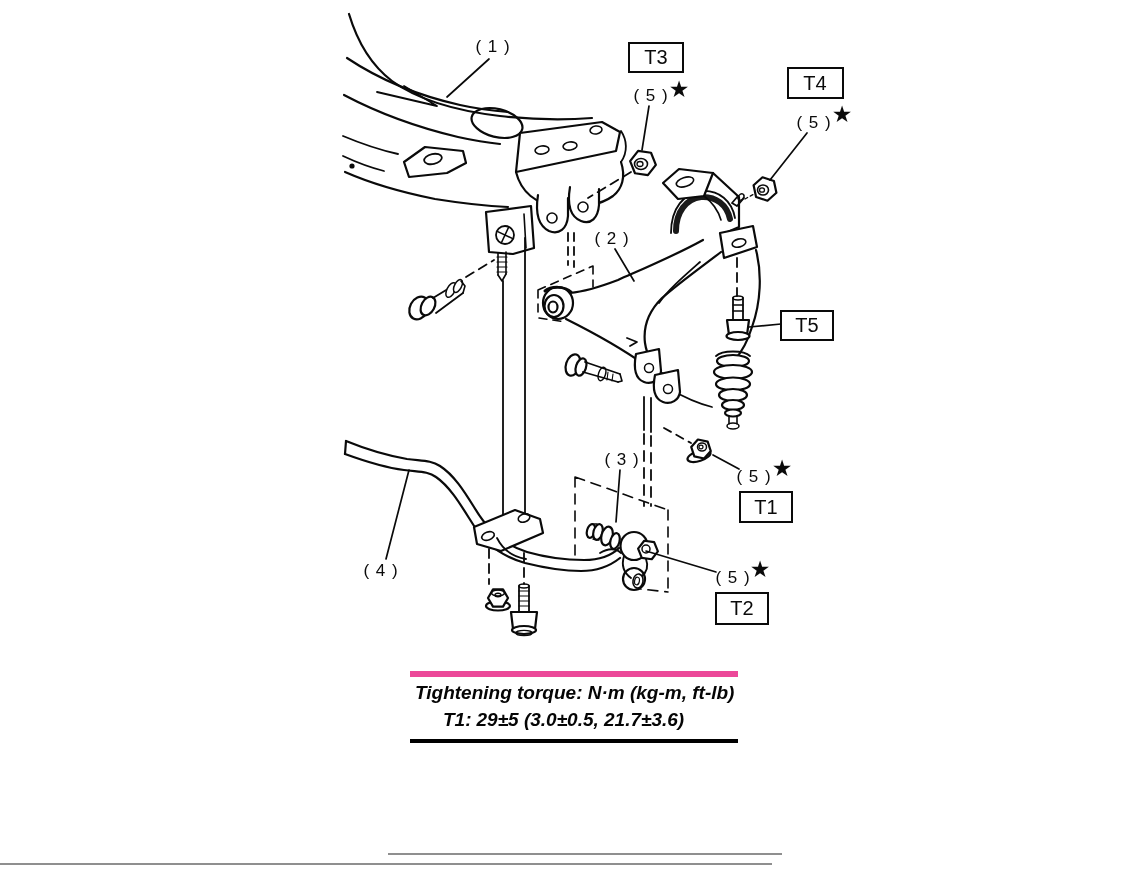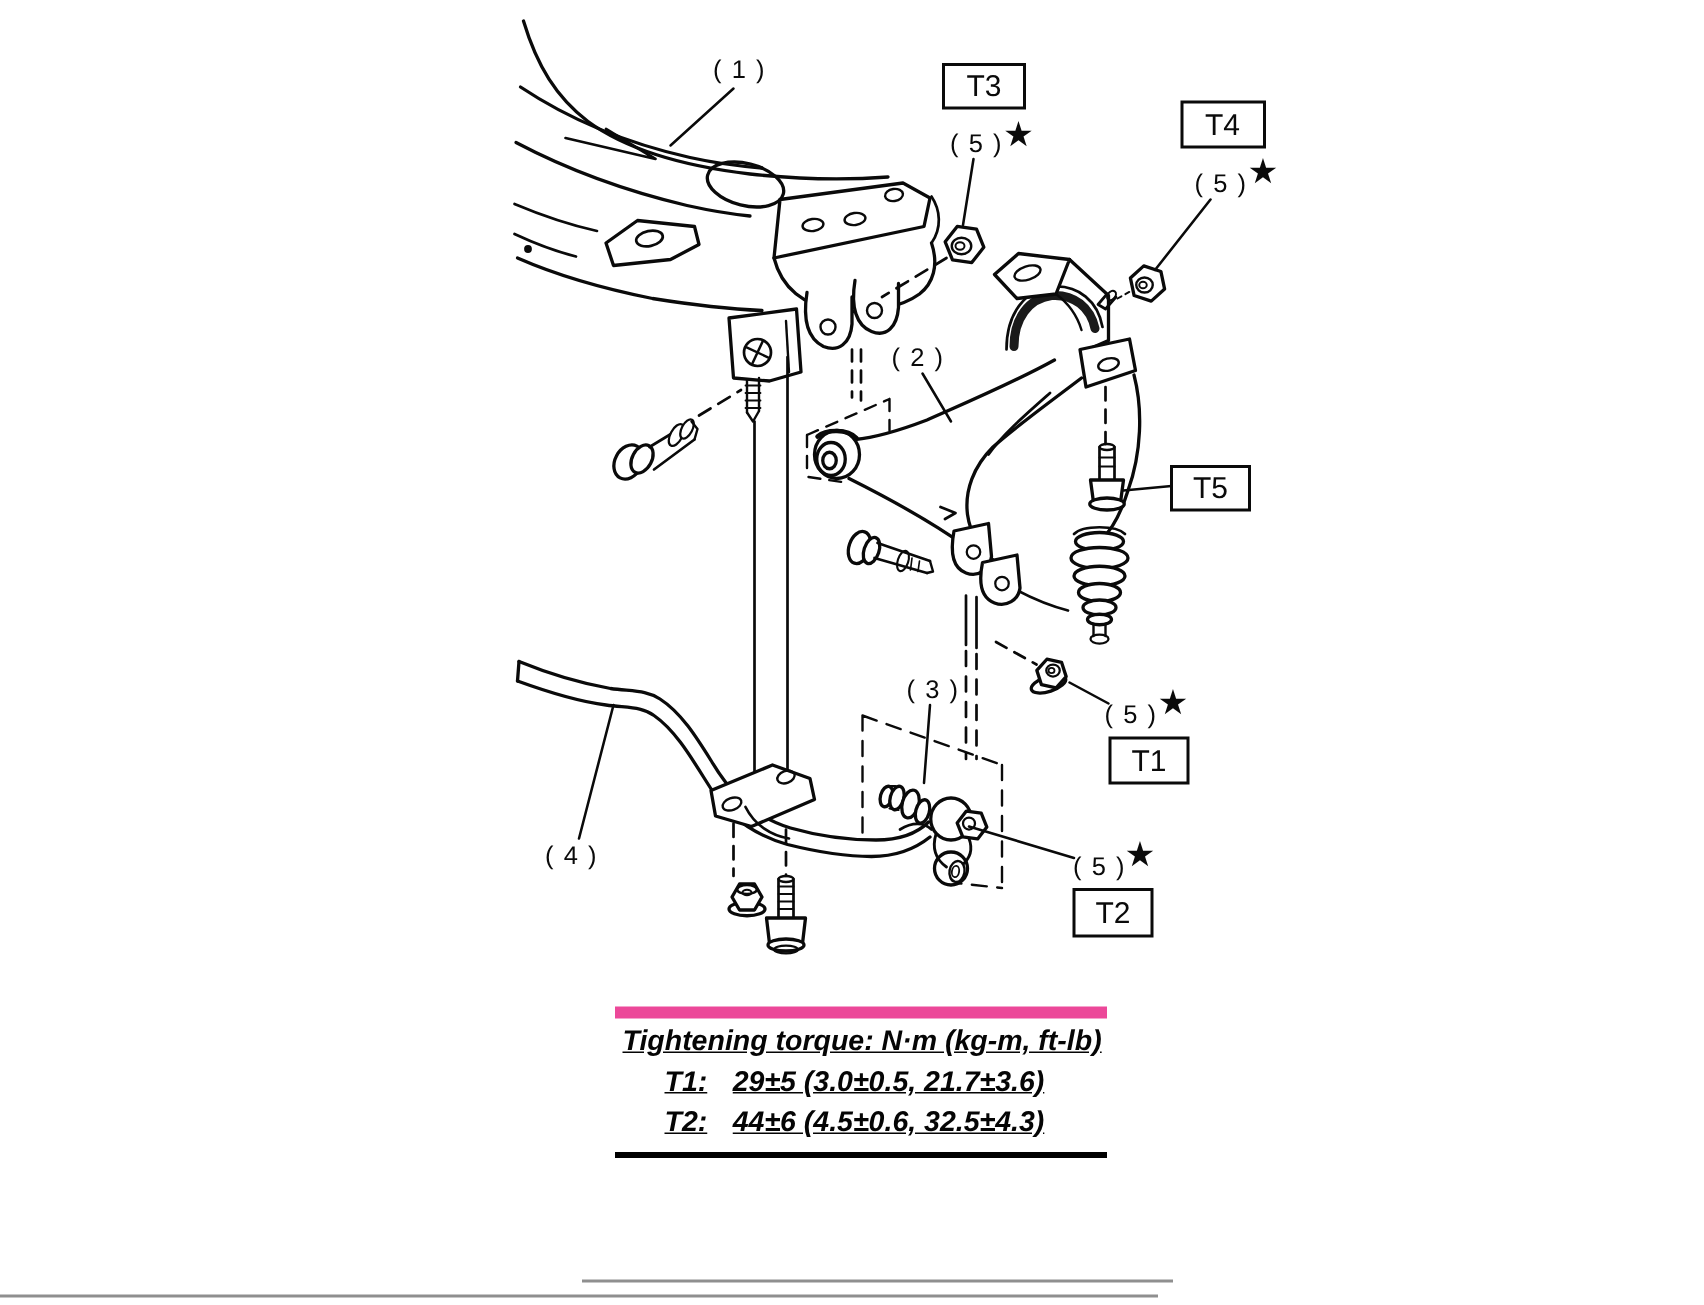--- a/index.html
+++ b/index.html
@@ -5,27 +5,27 @@
   html,body{margin:0;padding:0;background:#fff;}
   body{width:1136px;height:870px;position:relative;overflow:hidden;
        font-family:"Liberation Sans",sans-serif;color:#000;}
   #stage{position:absolute;left:0;top:0;width:1136px;height:870px;}
   svg text{font-family:"Liberation Sans",sans-serif;fill:#0a0a0a;}
   .callout{font-size:17px;letter-spacing:1px;}
   .tagtxt{font-size:20px;}
   .star{font-size:23px;}
   
   .torque-table{position:absolute;left:410px;top:671px;width:328px;
-     border-top:8px solid #ec4899;border-bottom:4px solid #000;
+     border-top:6px solid #ec4899;border-bottom:4px solid #000;
      padding:3px 0 6px 0;
      font-family:"Liberation Sans",sans-serif;
-     font-weight:bold;font-style:italic;color:#050505;text-decoration:underline;}
+     font-weight:bold;font-style:italic;color:#050505;}
   .tt-title{font-size:19px;line-height:26px;margin-left:5px;white-space:nowrap;}
   .tt-row{font-size:19px;line-height:27px;margin-left:33px;white-space:nowrap;}
-  .tt-val{margin-left:17px;}
+  .tt-val{margin-left:5px;}
   .rule-mid{position:absolute;left:388px;top:853px;width:394px;height:2px;background:#8f8f8f;}
   .rule-bottom{position:absolute;left:0;top:863px;width:772px;height:2px;background:#8f8f8f;}
 </style>
 </head>
 <body>
 
 <svg id="stage" viewBox="0 0 1136 870">
   <g fill="none" stroke="#0a0a0a" stroke-width="2.2" stroke-linecap="round" stroke-linejoin="round">
 
     <g>
@@ -268,17 +268,16 @@
     <g>
       <rect x="716" y="593" width="52" height="31" fill="#fff"></rect>
       <text class="tagtxt" x="742" y="615" text-anchor="middle" stroke="none">T2</text>
     </g>
   </g>
 </svg>
 
 <div class="torque-table">
   <div class="tt-title">Tightening torque: N·m (kg-m, ft-lb)</div>
   <div class="tt-row"><span class="tt-tag">T1:</span><span class="tt-val">29±5 (3.0±0.5, 21.7±3.6)</span></div>
-  <div class="tt-row"><span class="tt-tag">T2:</span><span class="tt-val">44±6 (4.5±0.6, 32.5±4.3)</span></div>
 </div>
 
 <div class="rule-mid"></div>
 <div class="rule-bottom"></div>
 
 </body></html>

